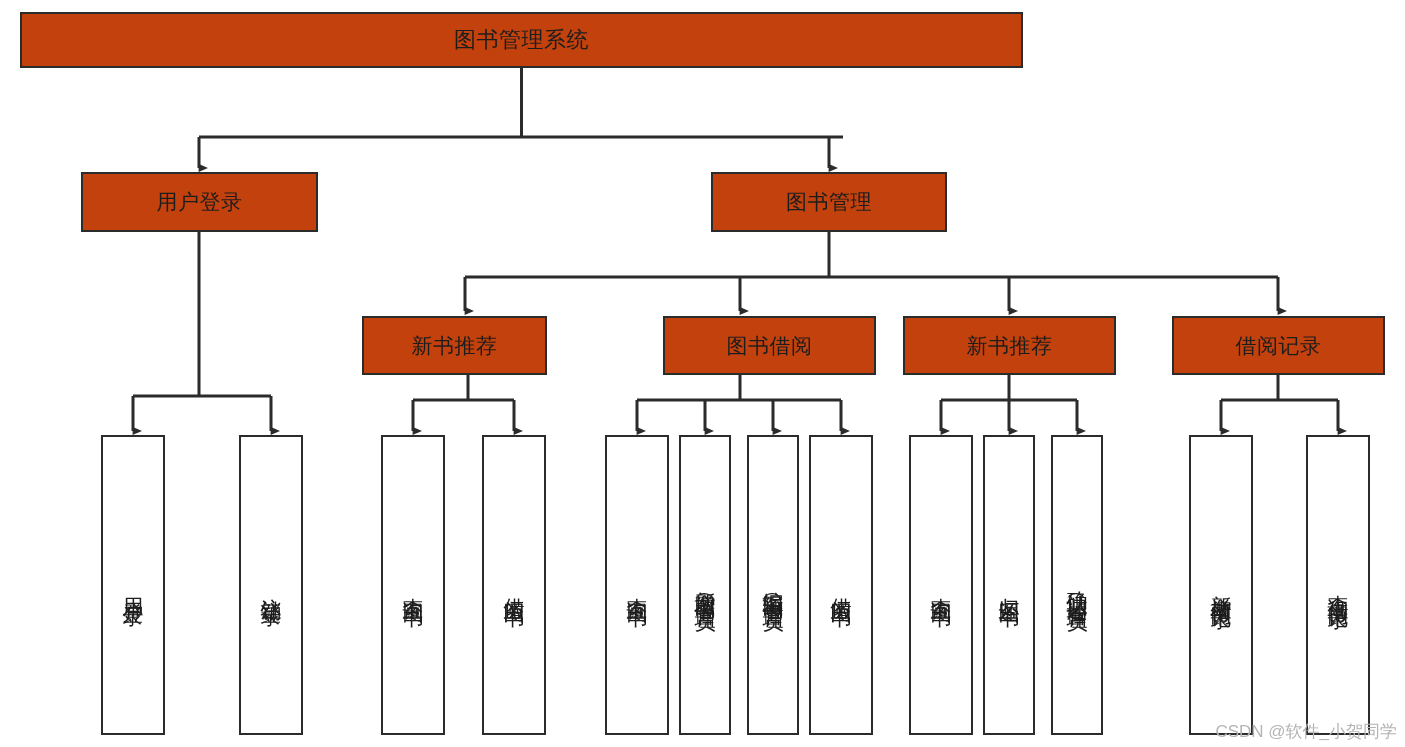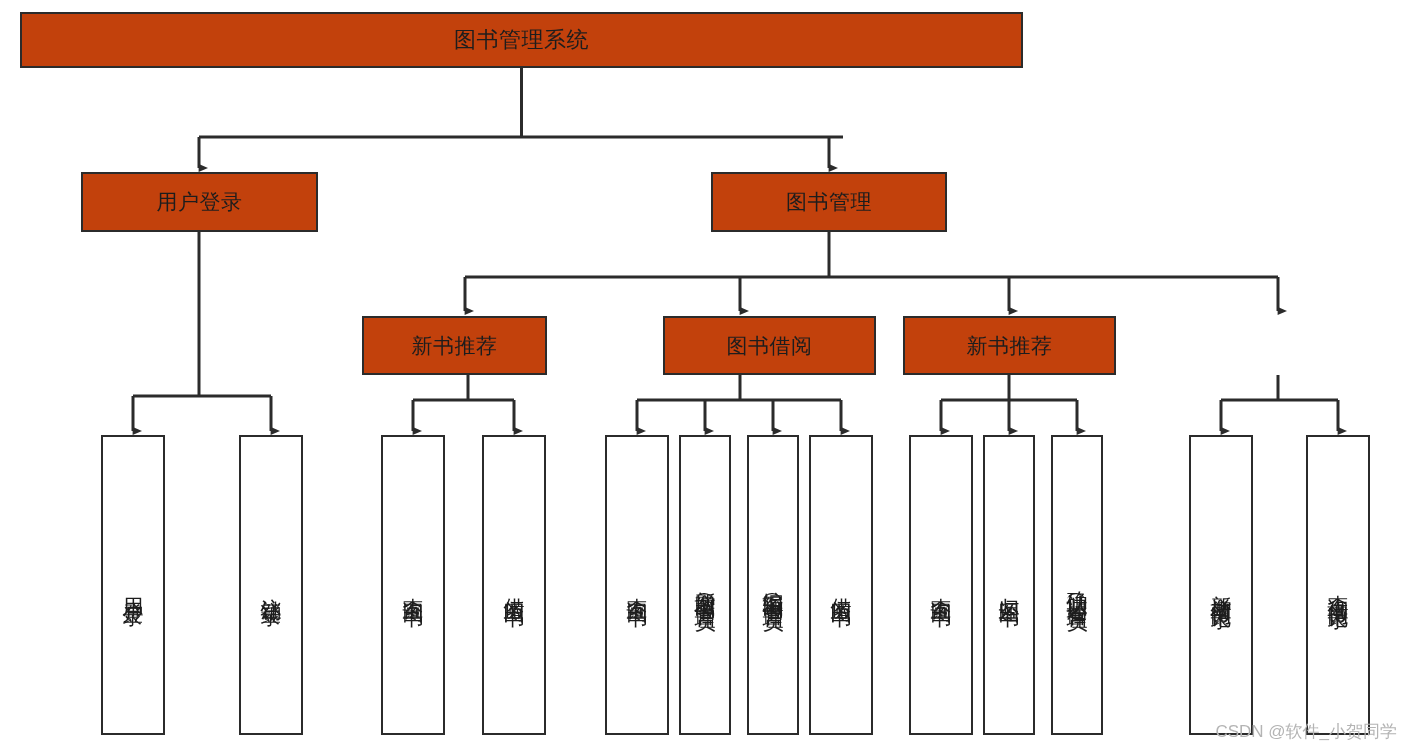--- a/index.html
+++ b/index.html
@@ -148,20 +148,23 @@
 
   <div class="node" style="left:362px; top:316px; width:185px; height:59px;">
     <span class="label">新书推荐</span>
   </div>
   <div class="node" style="left:663px; top:316px; width:213px; height:59px;">
     <span class="label">图书借阅</span>
   </div>
   <div class="node" style="left:903px; top:316px; width:213px; height:59px;">
     <span class="label">新书推荐</span>
   </div>
+  <div class="node" style="left:1172px; top:316px; width:213px; height:59px;">
+    <span class="label">借阅记录</span>
+  </div>
 
   <div class="leaf" style="left:101px; top:435px; width:64px; height:300px;">
     <span class="vlabel">用户登录</span>
   </div>
   <div class="leaf" style="left:239px; top:435px; width:64px; height:300px;">
     <span class="vlabel">注销登录</span>
   </div>
 
   <div class="leaf" style="left:381px; top:435px; width:64px; height:300px;">
     <span class="vlabel">查询图书</span>

